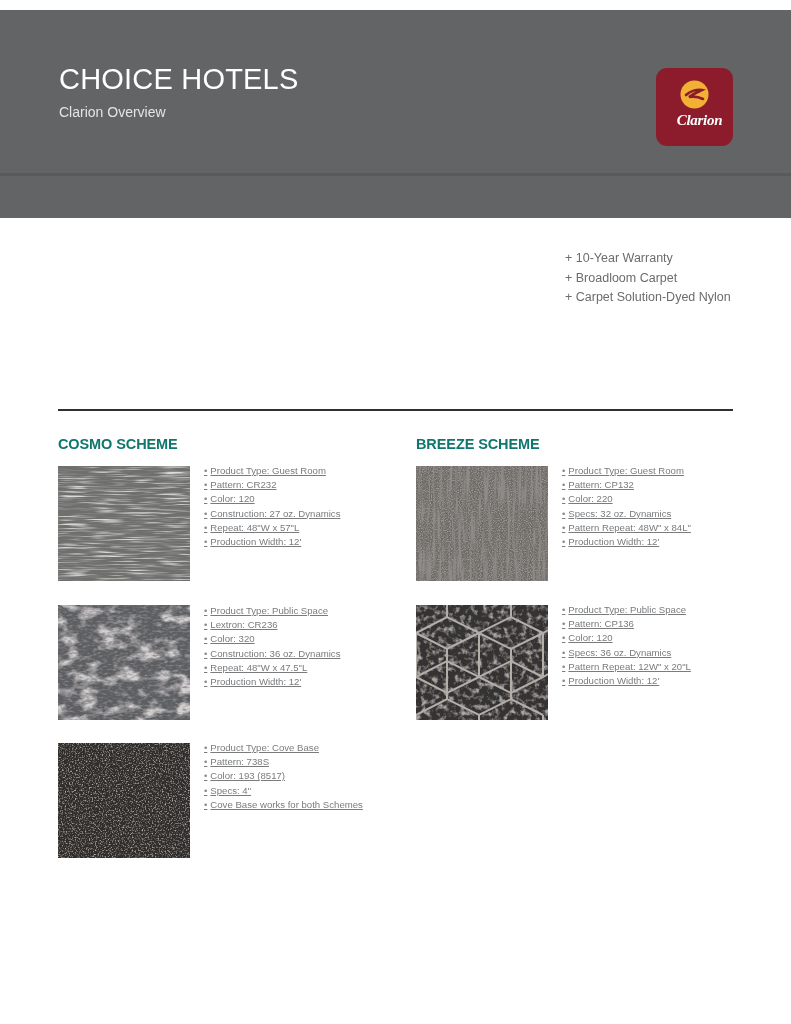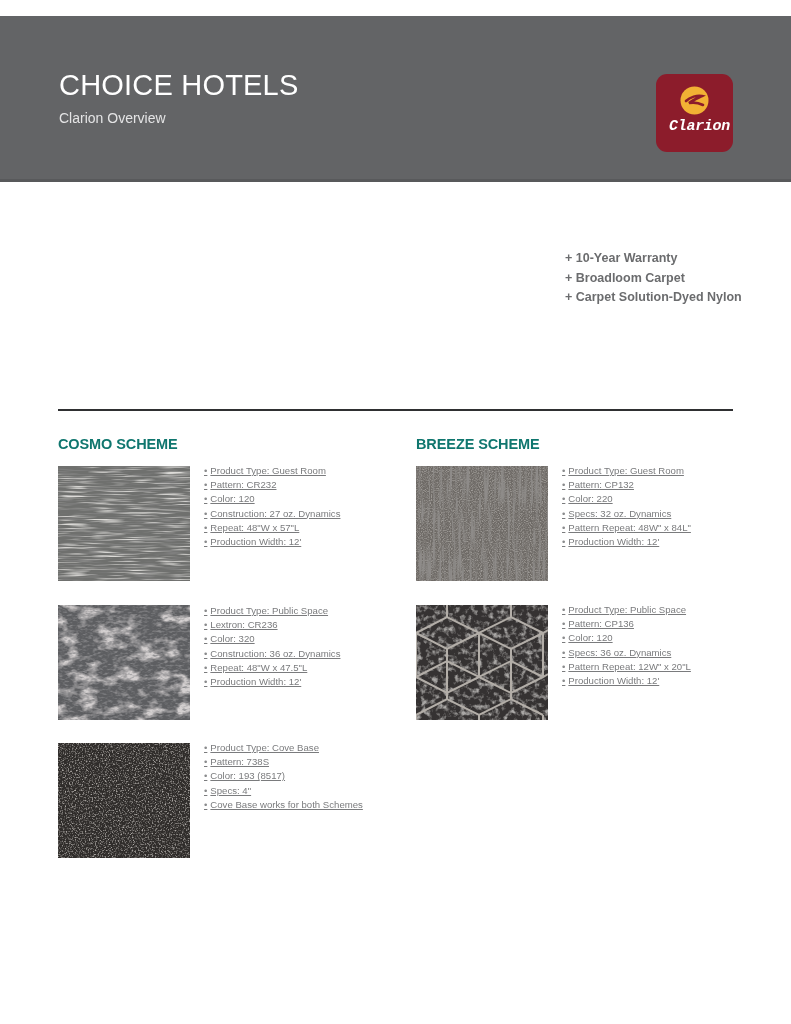--- a/index.html
+++ b/index.html
@@ -1,30 +1,30 @@
 <!DOCTYPE html>
 <html><head>
 <meta charset="utf-8">
 <style>
   * { box-sizing: border-box; margin: 0; padding: 0; }
   html, body { width: 791px; height: 1024px; background: #ffffff; overflow: hidden; }
   body { position: relative; font-family: "Liberation Sans", "DejaVu Sans", sans-serif; color: #5a5b5d; }
 
-  .header { position: absolute; left: 0; top: 16px; width: 791px; height: 166px; background: #636466; }
+  .header { position: absolute; left: 0; top: 10px; width: 791px; height: 208px; background: #636466; }
   .header-bottom { position: absolute; left: 0; top: 163px; width: 791px; height: 3px; background: #58595b; }
   .title { position: absolute; left: 59px; top: 53px; font-size: 29px; color: #ffffff; letter-spacing: 0.2px; font-weight: normal; }
   .subtitle { position: absolute; left: 59px; top: 94px; font-size: 14px; color: #e4e4e5; }
 
   .qv-badge { position: absolute; left: 513px; top: 58px; width: 110px; height: 62px; }
   .clarion-logo { position: absolute; left: 656px; top: 58px; width: 77px; height: 78px; background: #8c1c2b; border-radius: 11px; }
   .clarion-e { position: absolute; left: 24px; top: 12px; width: 29px; height: 29px; }
-  .clarion-word { position: absolute; left: 0; top: 44px; width: 77px; text-align: center; font-family: Liberation Mono, monospace; font-weight: bold; font-style: italic; font-size: 15px; color: #ffffff; letter-spacing: -0.3px; padding-left: 10px; }
+  .clarion-word { position: absolute; left: 0; top: 44px; width: 77px; text-align: center; font-family: Liberation Serif, serif; font-weight: bold; font-style: italic; font-size: 15px; color: #ffffff; letter-spacing: -0.3px; padding-left: 10px; }
 
   .features { position: absolute; left: 565px; top: 249px; }
-  .feature { font-size: 12.5px; color: #6b6c6e; line-height: 19.5px; white-space: nowrap; font-weight: bold; }
+  .feature { font-size: 12.5px; color: #6b6c6e; line-height: 19.5px; white-space: nowrap; }
 
   .divider { position: absolute; left: 58px; top: 409px; width: 675px; height: 1.5px; background: #2f3032; }
 
   .scheme-title { position: absolute; top: 436px; font-size: 14.5px; font-weight: bold; color: #0f766e; letter-spacing: -0.1px; }
 
   .swatch { position: absolute; width: 132px; height: 115px; overflow: hidden; }
   .specs { position: absolute; list-style: none; }
   .specs li { font-size: 9.6px; color: #7a7b7d; line-height: 14.2px; white-space: nowrap; text-decoration: underline; }
   .specs li::before { content: "\2022"; margin-right: 3px; color: #8a8b8d; }
 </style>

